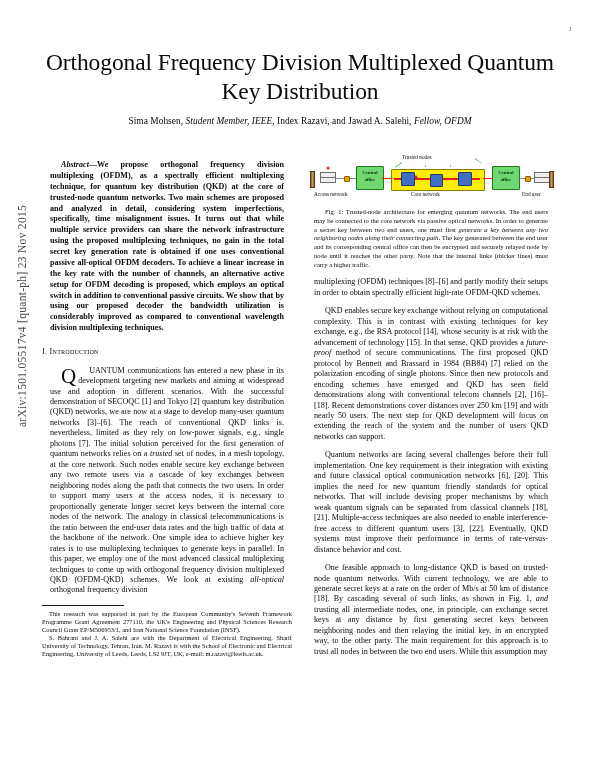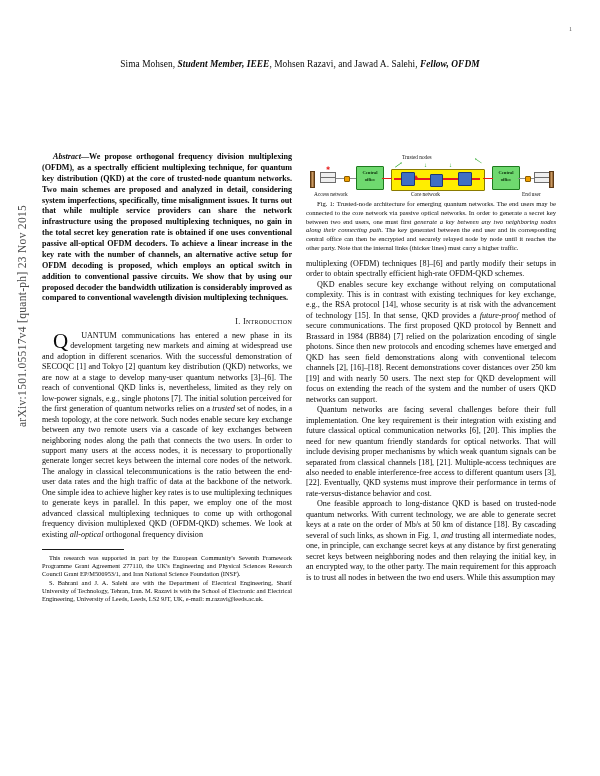--- a/index.html
+++ b/index.html
@@ -62,38 +62,38 @@
     line-height: 1.22;
     font-weight: 400;
     margin: 0;
     letter-spacing: -0.1px;
   }
   #author-line {
     margin-top: 11px;
     font-size: 9.4px;
     letter-spacing: 0.05px;
   }
-  #author-line i { font-style: italic; font-weight: bold; }
+  #author-line i { font-style: italic; }
 
   
   .column {
     position: absolute;
     top: 152px;
     width: 250px;
     font-size: 8.1px;
     line-height: 1.295;
     text-align: justify;
     text-justify: inter-word;
     hyphens: manual;
   }
   #col-left  { left: 42px; }
   #col-right { left: 306px; }
 
   .column p {
-    margin: 0;
+    margin: 8px;
     text-indent: 11px;
   }
   .column p.noindent { text-indent: 0; }
 
   .abstract-para {
     font-weight: bold;
     text-indent: 11px;
     text-align: justify;
     font-size: 8.1px;
     line-height: 1.345;
@@ -106,21 +106,21 @@
   }
   .index-para {
     font-weight: bold;
     text-indent: 11px;
     margin: 7px 0 0 0;
     line-height: 1.345;
   }
 
   
   .section-head {
-    text-align: right;
+    text-align: left;
     font-size: 8.2px;
     margin: 13px 0 3px 0;
     font-variant: small-caps;
     letter-spacing: 0.25px;
   }
 
   
   .dropcap-para {
     text-indent: 0;
     position: relative;
@@ -255,21 +255,22 @@
 </head>
 <body>
 
 <div id="page">
 
   <div id="page-number">1</div>
 
   <div id="arxiv-stamp">arXiv:1501.05517v4  [quant-ph]  23 Nov 2015</div>
 
   <div id="title-block">
-    <div id="author-line"><span>Sima Mohsen, </span><i>Student Member, IEEE</i><span>, Mohsen Razavi, and Jawad A. Salehi, </span><i>Fellow, OFDM</i></div>
+    <h1 id="paper-title">Orthogonal Frequency Division Multiplexed Quantum Key Distribution</h1>
+    <div id="author-line"><span>Sima Mohsen, </span><i>Student Member, IEEE</i><span>, Index Razavi, and Jawad A. Salehi, </span><i>Fellow, OFDM</i></div>
   </div>
 
   <div class="column" id="col-left">
 
     <p class="abstract-para"><span class="lead">Abstract</span><span>—</span><span>We propose orthogonal frequency division multiplexing (OFDM), as a spectrally efficient multiplexing technique, for quantum key distribution (QKD) at the core of trusted-node quantum networks. Two main schemes are proposed and analyzed in detail, considering system imperfections, specifically, time misalignment issues. It turns out that while multiple service providers can share the network infrastructure using the proposed multiplexing techniques, no gain in the total secret key generation  rate is obtained if one uses conventional passive all-optical OFDM decoders. To achieve a linear increase in the key rate with the number of channels, an alternative active setup for OFDM decoding is proposed, which employs an optical switch in addition to conventional passive circuits. We show that by using our proposed decoder the bandwidth utilization is considerably improved as compared to conventional wavelength division multiplexing techniques.</span></p>
 
 
     <div class="section-head">I. Introduction</div>
 
     <p class="dropcap-para"><span class="dropcap">Q</span><span>UANTUM communications has entered a new phase in its development targeting new markets and aiming at widespread use and adoption in different scenarios. With the successful demonstration of SECOQC [1] and Tokyo [2] quantum key distribution (QKD) networks, we are now at a stage to develop many-user quantum networks  [3]–[6]. The reach of conventional QKD links is, nevertheless, limited as they rely on low-power signals, e.g., single photons [7]. The initial solution perceived for the first generation of quantum networks relies on a </span><i>trusted</i><span> set of nodes, in a mesh topology, at the core network. Such nodes enable secure key exchange between any two remote users via a cascade of key exchanges between neighboring nodes along the path that connects the two users. In order to support many users at the access nodes, it is necessary to proportionally generate longer secret keys between the internal core nodes of the network. The analogy in classical telecommunications is the ratio between the end-user data rates and the high traffic of data at the backbone of the network. One simple idea to achieve higher key rates is to use multiplexing techniques to generate keys in parallel. In this paper, we employ one of the most advanced classical multiplexing techniques to come up with orthogonal frequency division multiplexed QKD (OFDM-QKD) schemes. We look at existing </span><i>all-optical</i><span> orthogonal frequency division</span></p>

